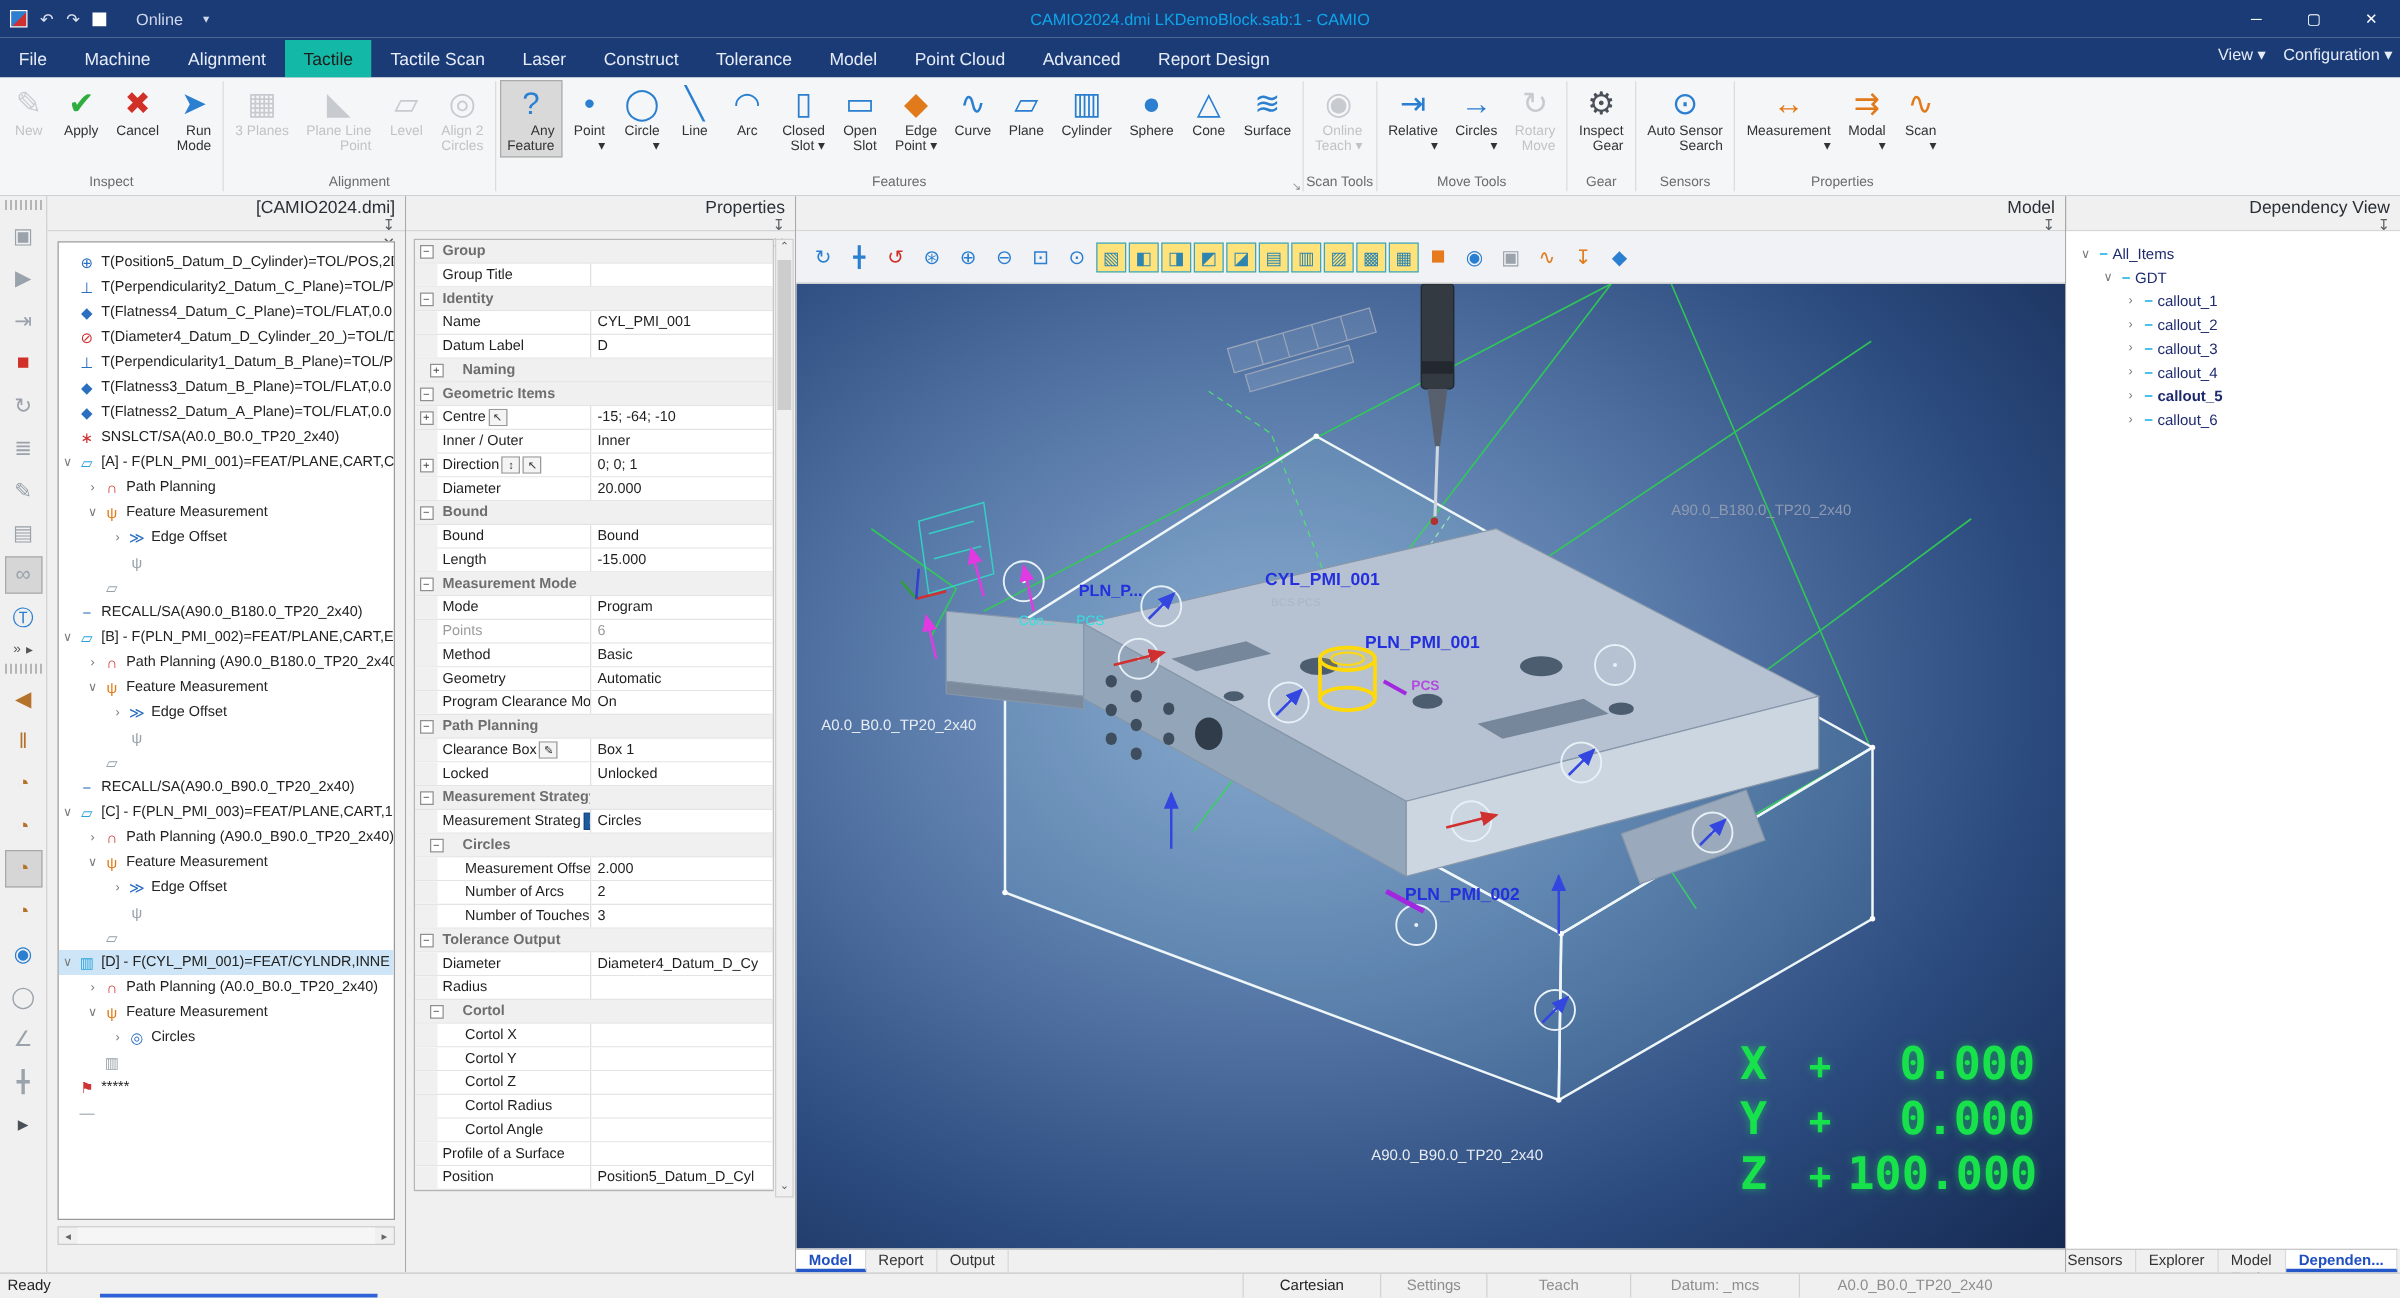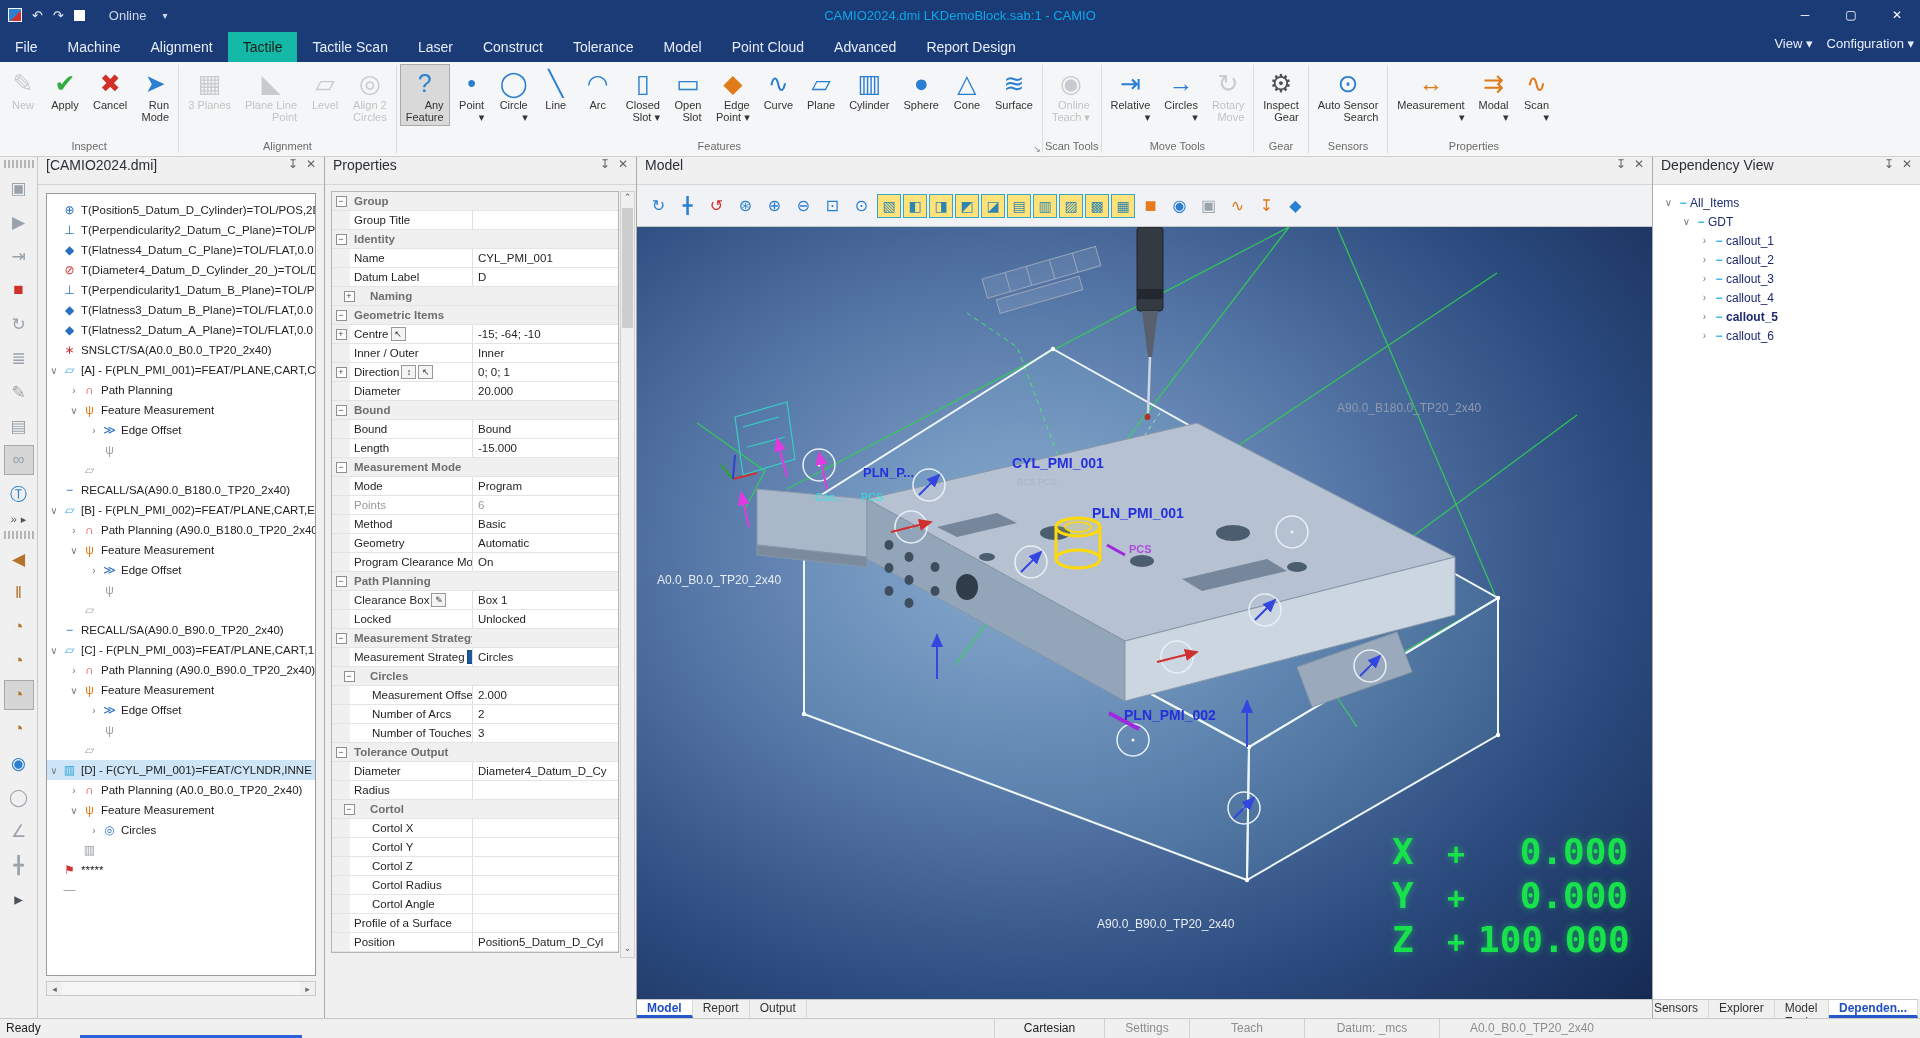--- a/index.html
+++ b/index.html
@@ -42,21 +42,21 @@
 
   
   #lefttools { position:absolute; left:0; top:157px; width:38px; bottom:20px; background:#f0f0f0; border-right:1px solid #c9c9c9; display:flex; flex-direction:column; align-items:center; }
   .grip { width:30px; height:8px; margin:3px 0; background:repeating-linear-gradient(90deg,#b5b5b5 0 2px,transparent 2px 4px); }
   .lt { width:30px; height:30px; margin:2px 0; display:flex; align-items:center; justify-content:center; font-size:17px; border:1px solid transparent; }
   .lt.sel { background:#d6d6d6; border:1px solid #a8a8a8; }
   .ltrow { display:flex; gap:4px; font-size:11px; color:#555; margin:2px 0; }
 
   
   .panel { position:absolute; top:157px; bottom:20px; background:#f0f0f0; }
-  .phdr { height:28px; display:flex; align-items:flex-start; padding:0 8px; font-size:14px; color:#2a2f36; border-bottom:1px solid #d5d5d5; }
+  .phdr { height:28px; display:flex; align-items:flex-end; padding:0 8px; font-size:14px; color:#2a2f36; border-bottom:1px solid #d5d5d5;flex-direction:column; }
   .phdr .sp { flex:1; }
   .phico { font-size:12px; color:#5a5f66; margin-left:8px; }
 
   
   #treepanel { left:38px; width:287px; border-right:1px solid #a9a9a9; }
   #treebody { position:absolute; left:8px; right:8px; top:36px; bottom:42px; background:#fff; border:1px solid #9a9a9a; overflow:hidden; padding-top:6px; }
   .trow { height:20px; display:flex; align-items:center; font-size:11.5px; color:#222; white-space:nowrap; overflow:hidden; }
   .trow .tw { width:14px; text-align:center; color:#7a7a7a; font-size:10px; flex:0 0 14px; }
   .trow .tico { width:17px; text-align:center; font-size:12px; flex:0 0 17px; }
   .trow .tlb { padding-left:3px; }

